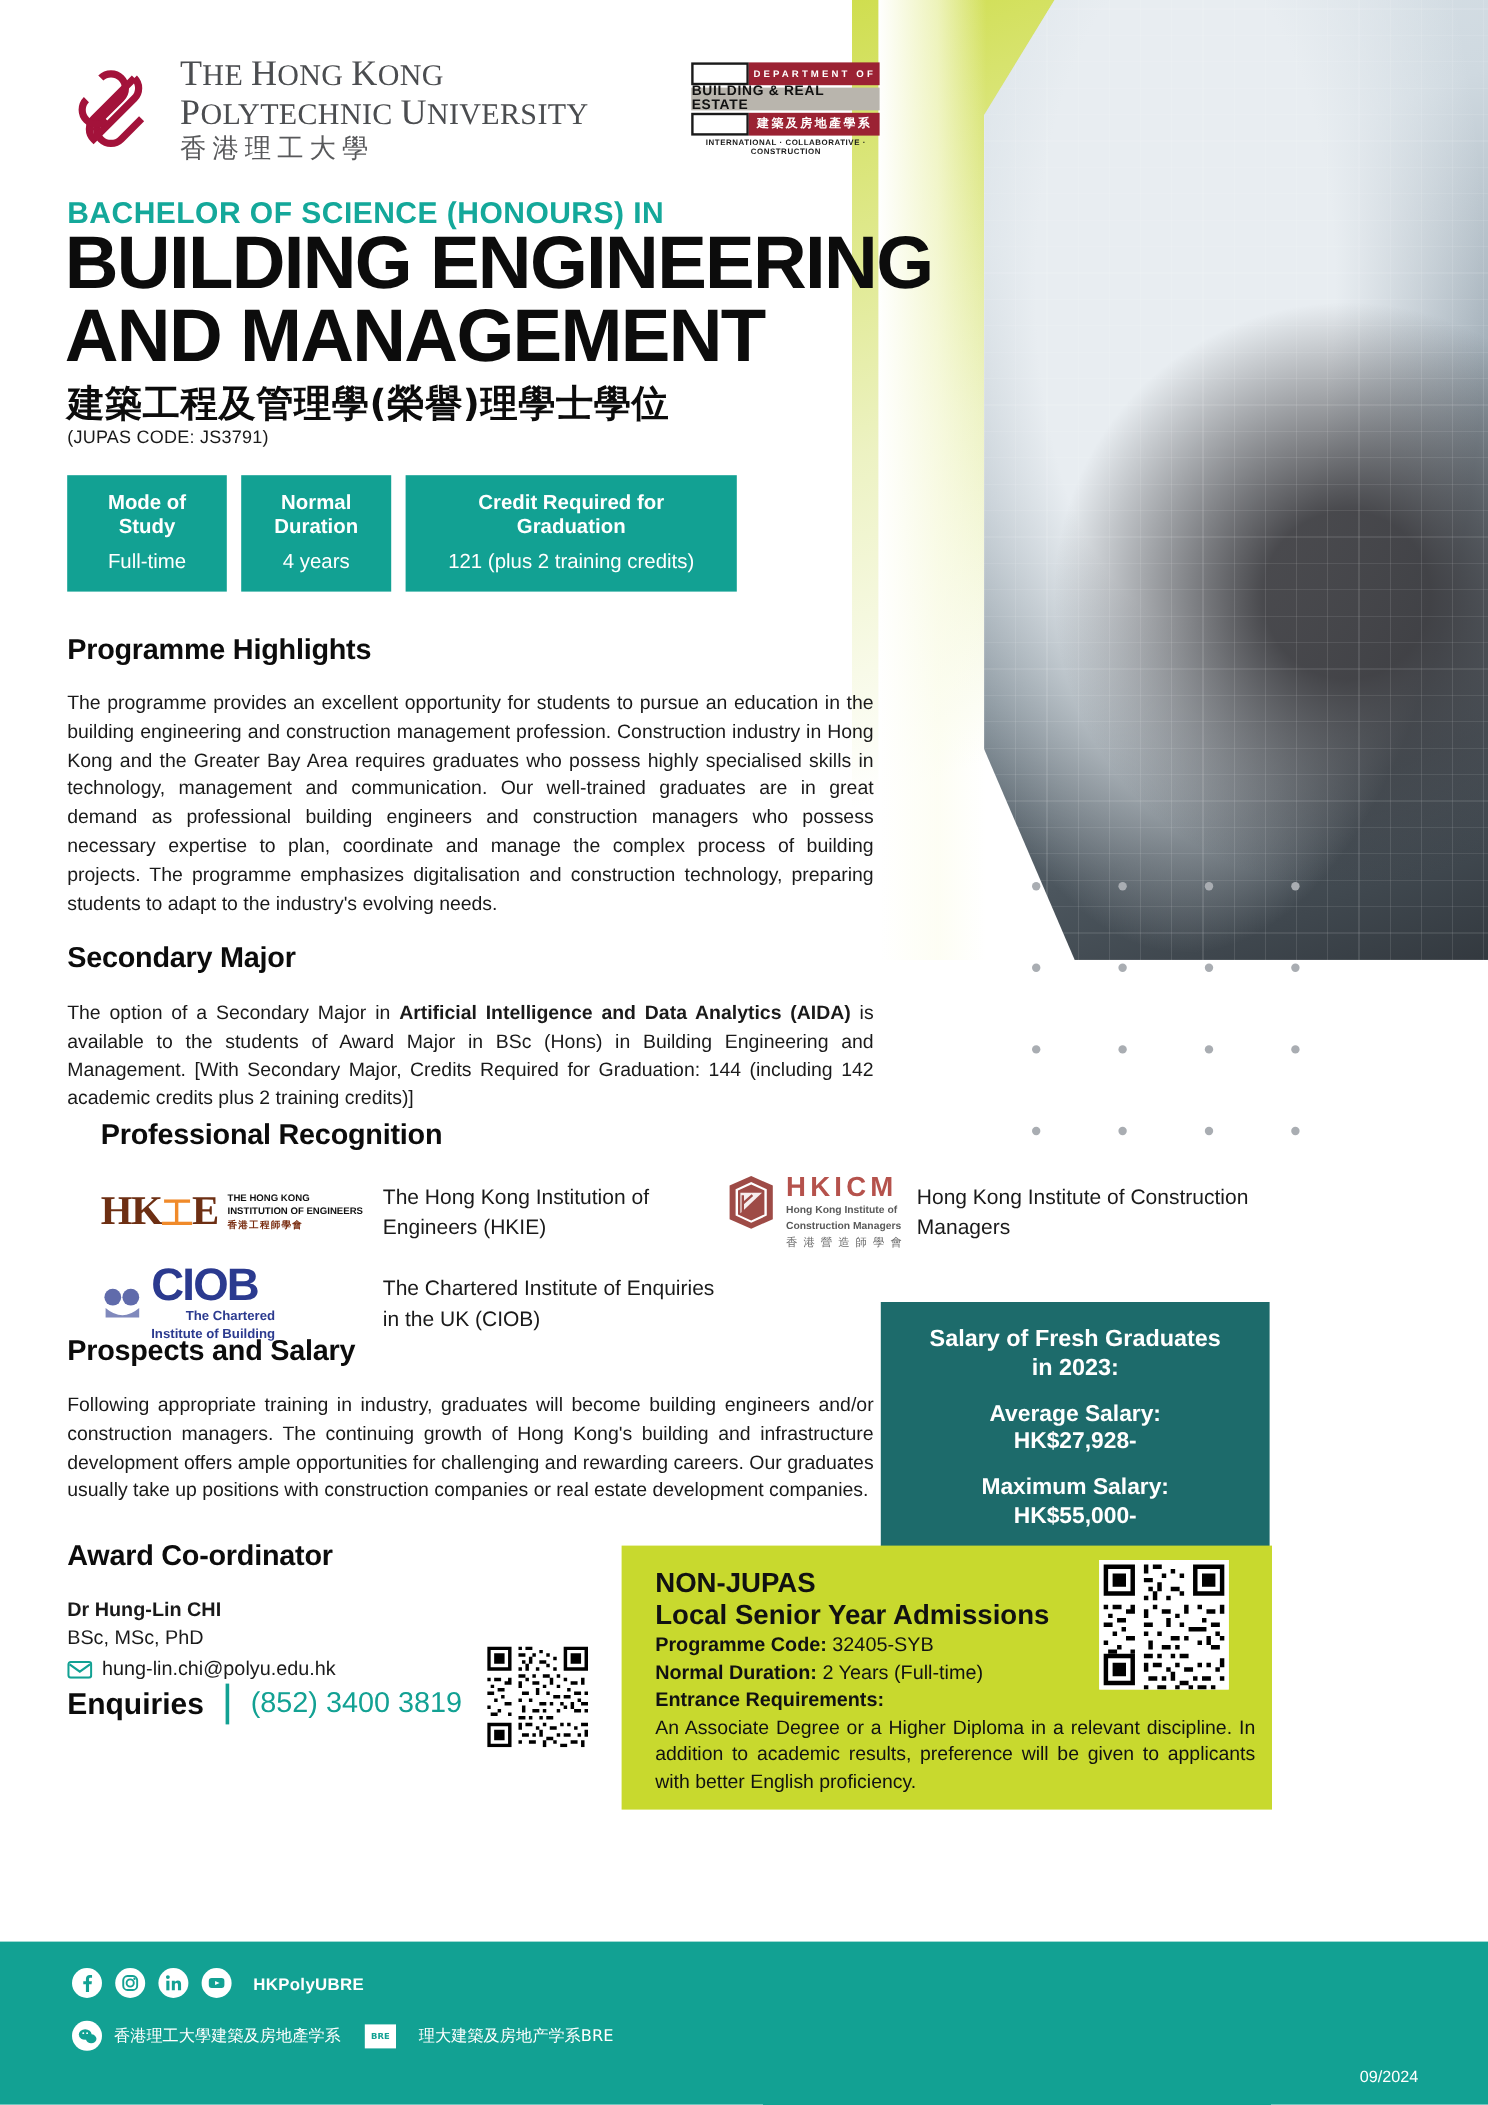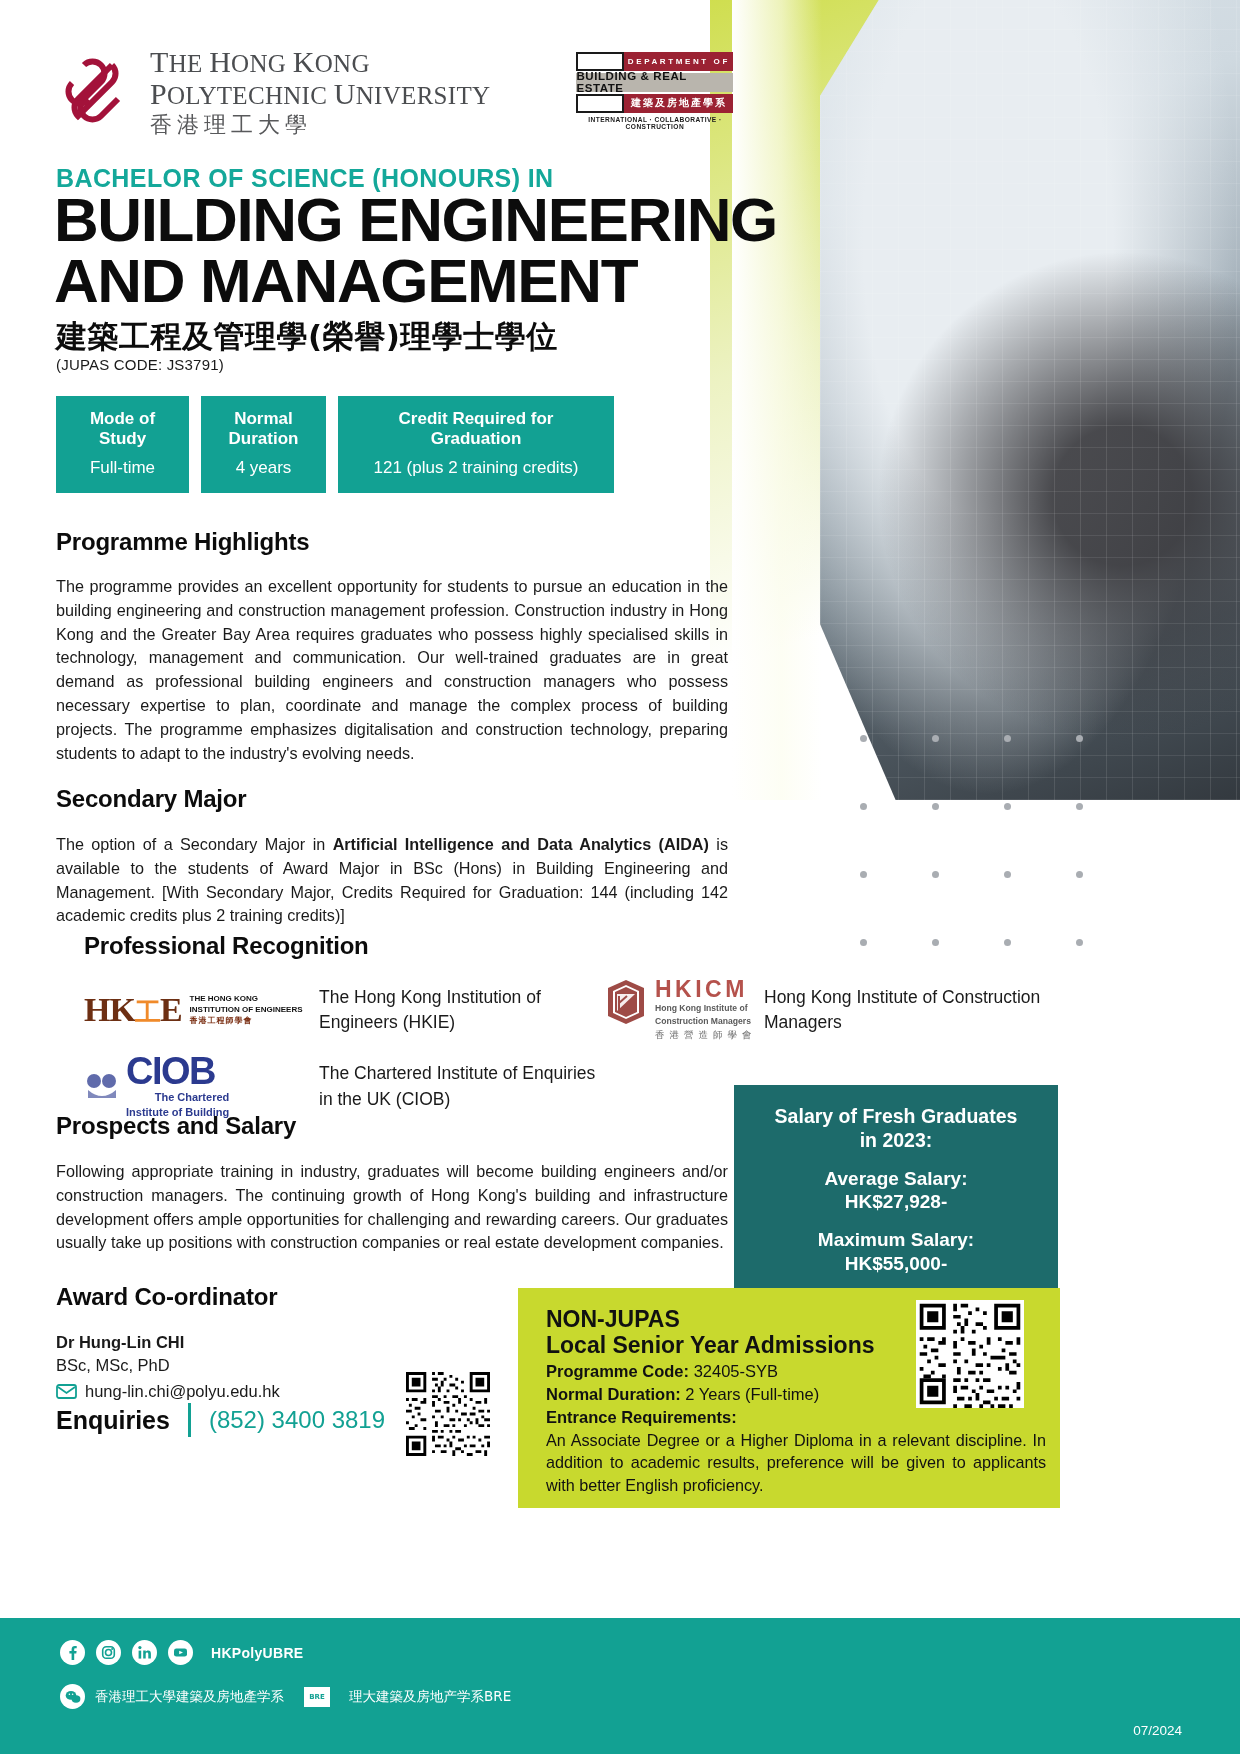--- a/index.html
+++ b/index.html
@@ -436,14 +436,14 @@
           <circle cx="4.4" cy="4.3" r=".8" fill="#fff"></circle>
           <circle cx="7.6" cy="4.3" r=".8" fill="#fff"></circle>
         </svg>
     </span>
     <span>香港理工大學建築及房地產学系</span>
     <span class="grp2">
       <span class="fbre">BRE</span>
       <span>理大建築及房地产学系BRE</span>
     </span>
   </div>
-  <div class="datestamp">07/2024</div>
+  <div class="datestamp">09/2024</div>
 </div>
 
 </body></html>

